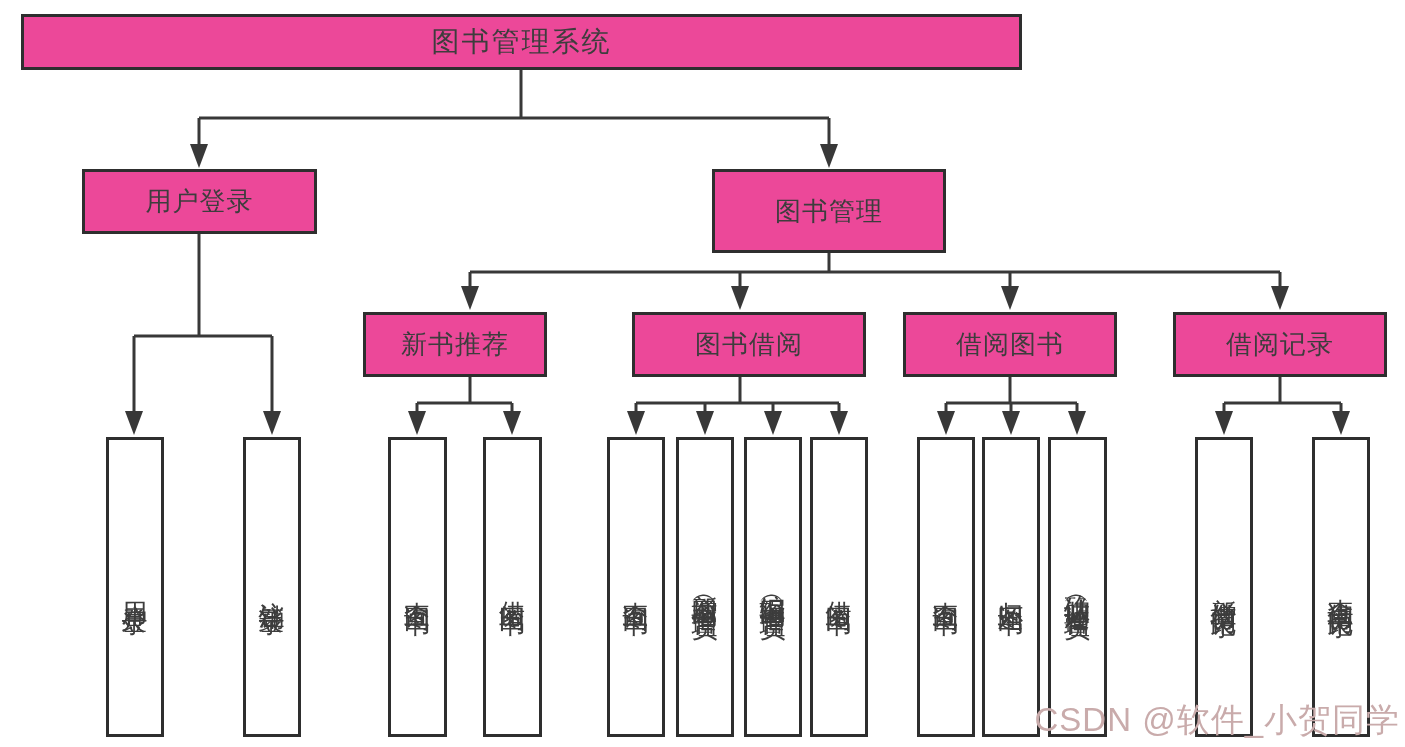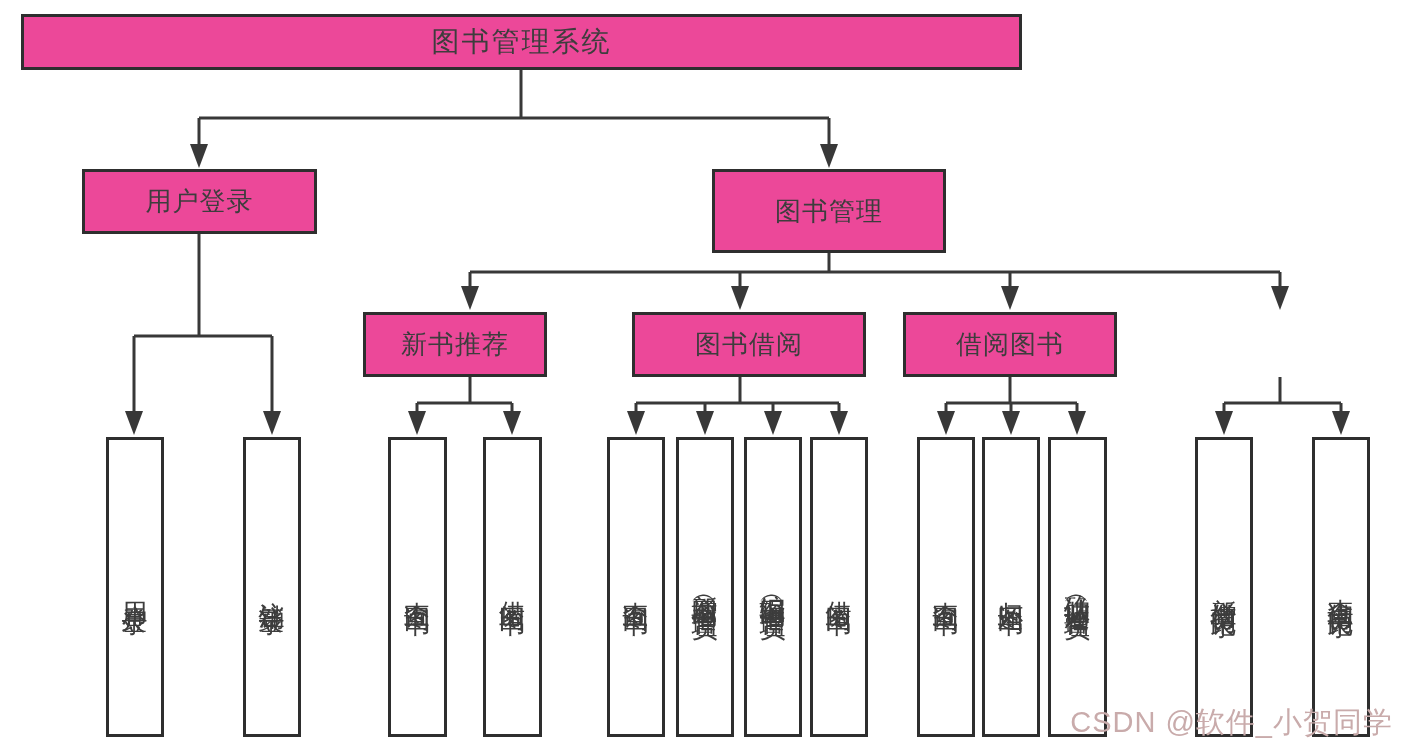--- a/index.html
+++ b/index.html
@@ -39,22 +39,22 @@
     font-size:26px;color:var(--text);
   }
   .vbox span{
     writing-mode:vertical-rl;
     text-orientation:mixed;
     letter-spacing:3px;
     line-height:1;
   }
   .watermark{
     position:absolute;
-    right:12px;bottom:4px;
-    font-size:29px;
+    right:5px;bottom:4px;
+    font-size:33px;
     color:var(--watermark-color);
     letter-spacing:1px;
     white-space:nowrap;
   }
 </style>
 </head>
 <body>
 
 <div class="canvas">
 
@@ -109,20 +109,21 @@
   </svg>
 
   <div class="hbox" style="left:21px;top:14px;width:1001px;height:56px;font-size:28px;letter-spacing:2px">图书管理系统</div>
 
   <div class="hbox" style="left:82px;top:169px;width:235px;height:65px">用户登录</div>
   <div class="hbox" style="left:712px;top:169px;width:234px;height:84px">图书管理</div>
 
   <div class="hbox" style="left:363px;top:312px;width:184px;height:65px">新书推荐</div>
   <div class="hbox" style="left:632px;top:312px;width:234px;height:65px">图书借阅</div>
   <div class="hbox" style="left:903px;top:312px;width:214px;height:65px">借阅图书</div>
+  <div class="hbox" style="left:1173px;top:312px;width:214px;height:65px">借阅记录</div>
 
   <div class="vbox" style="left:106px;width:58px">
     <span>用户登录</span>
   </div>
   <div class="vbox" style="left:243px;width:58px">
     <span>注销登录</span>
   </div>
 
   <div class="vbox" style="left:388px;width:59px">
     <span>查询图书</span>

